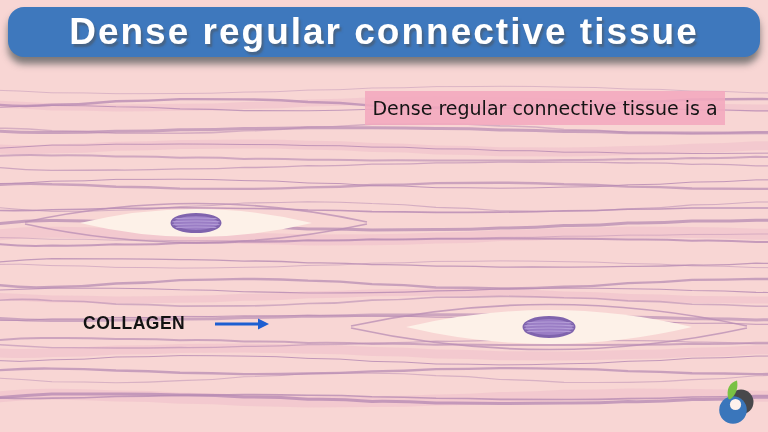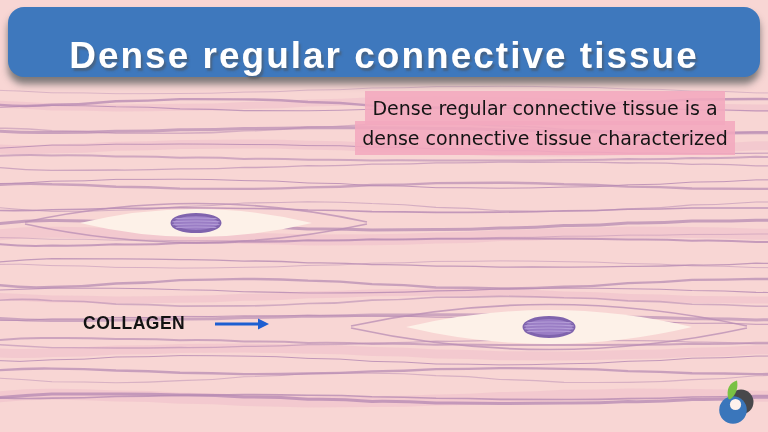--- a/index.html
+++ b/index.html
@@ -5,25 +5,25 @@
   html,body{margin:0;padding:0;background:#222;}
   .page{
     position:relative;
     width:768px;height:432px;
     overflow:hidden;
     font-family:"Liberation Sans",sans-serif;
     background:#f8d6d4;
   }
   .tissue{position:absolute;left:0;top:0;width:768px;height:432px;display:block;}
   .banner{
-    position:absolute;left:8px;top:7px;width:752px;height:70px;
+    position:absolute;left:8px;top:7px;width:752px;height:50px;
     background:var(--banner-bg,#3e78bd);
     border-radius:16px;
     box-shadow:0 7px 7px rgba(105,105,105,0.85);
-    display:flex;align-items:flex-end;justify-content:center;
+    display:flex;align-items:center;justify-content:center;
   }
   .banner-title{
     color:#ffffff;
     font-size:37px;font-weight:bold;letter-spacing:2px;
     text-shadow:2px 3px 2px rgba(80,80,80,0.5);
     white-space:nowrap;
   }
   .desc{
     position:absolute;right:4px;top:93px;width:438px;
     text-align:center;
@@ -115,21 +115,20 @@
         <path d="M 521 332 q 28 -2 56 0" fill="none" stroke="#b7a1d8" stroke-width="1.2" opacity="0.9"></path>
       </g>
     </svg>
 
   <div class="banner">
     <span class="banner-title">Dense regular connective tissue</span>
   </div>
 
   <div class="desc">
     <div class="desc-line"><span class="hl">Dense regular connective tissue is a</span></div>
-    <div class="desc-line"><span class="hl">dense connective tissue characterized</span></div>
   </div>
 
   <div class="collagen">
     <span class="collagen-label">COLLAGEN</span>
     <svg class="arrow-svg" width="56" height="14" viewBox="0 0 56 14" xmlns="http://www.w3.org/2000/svg">
       <line x1="1" y1="7" x2="45" y2="7" stroke="#1d5ed1" stroke-width="2.8"></line>
       <polygon points="44,1.5 55,7 44,12.5" fill="#1d5ed1"></polygon>
     </svg>
   </div>
 

